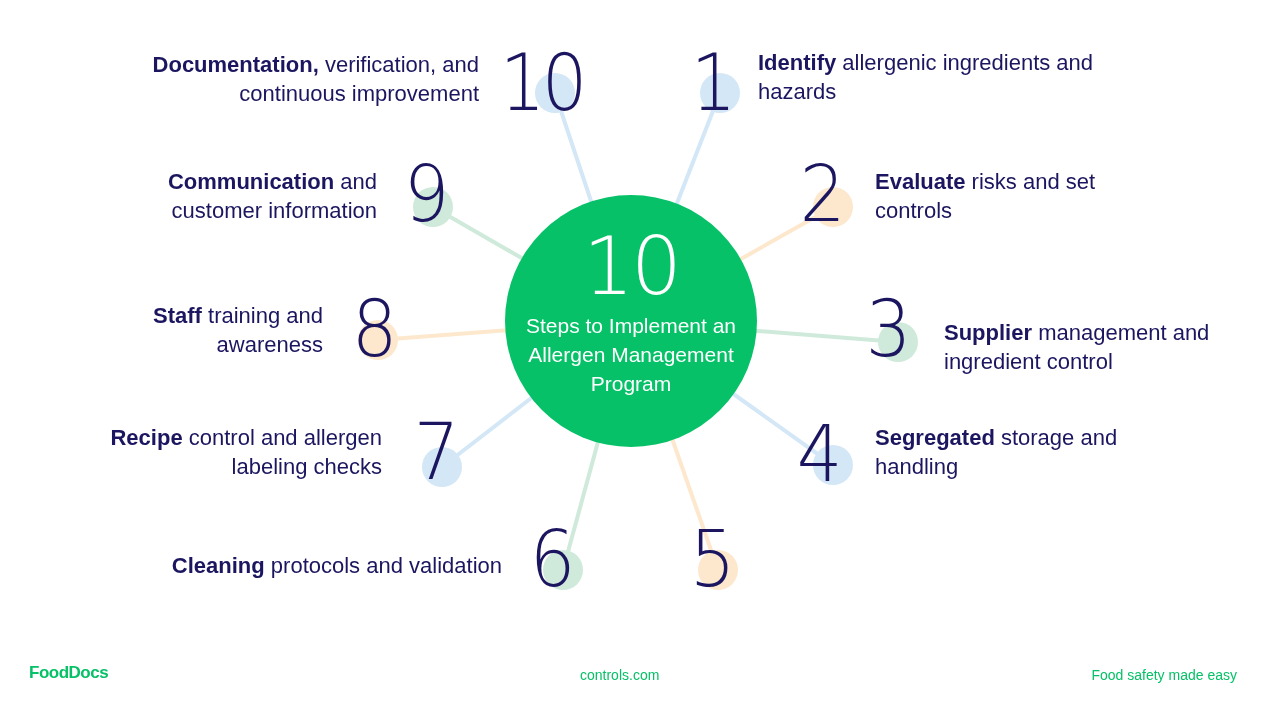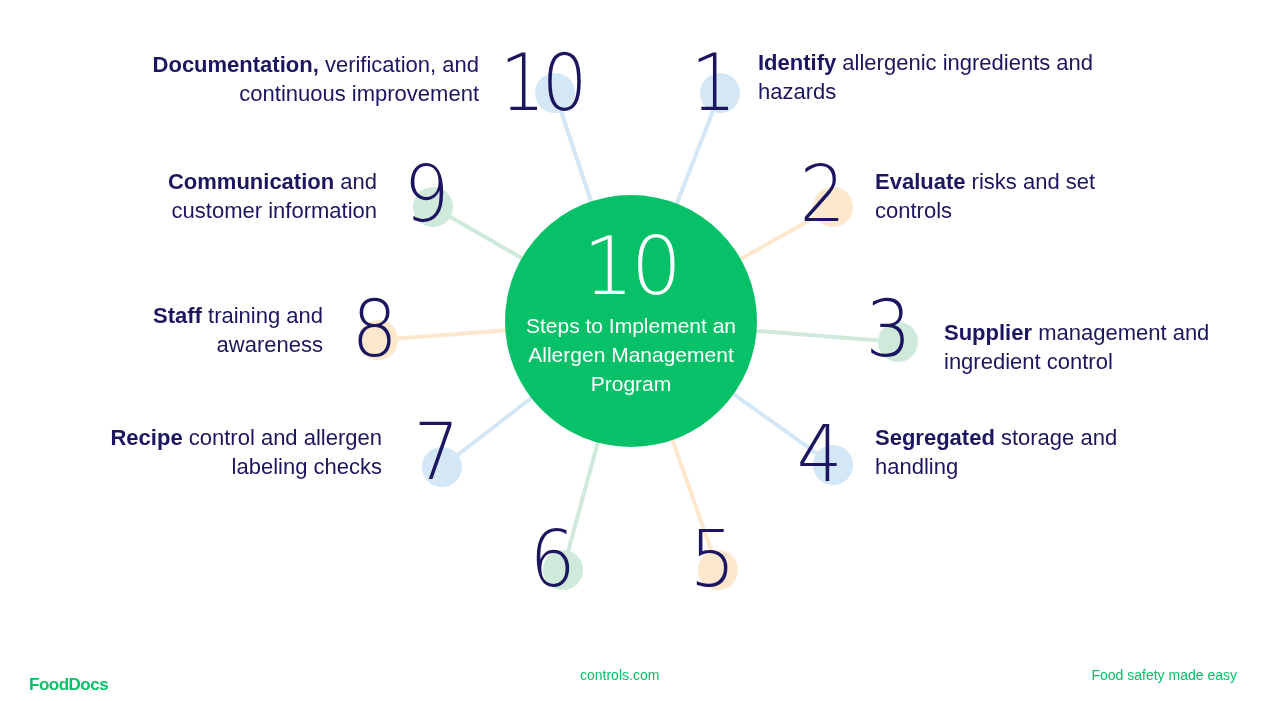--- a/index.html
+++ b/index.html
@@ -5,21 +5,21 @@
     html, body { margin: 0; padding: 0; background: #ffffff; }
     body { width: 1267px; height: 701px; position: relative; overflow: hidden; font-family: "Liberation Sans", "DejaVu Sans", sans-serif; }
     #diagram { position: absolute; left: 0; top: 0; width: 1267px; height: 701px; }
     .step-num { position: absolute; color: #1b165f; font-family: "DejaVu Sans", sans-serif; font-weight: 300; font-size: 78px; line-height: 78px; letter-spacing: -4px; transform: scaleX(0.92); }
     .step-text { position: absolute; color: #1b165f; font-size: 22px; line-height: 29px; }
     .step-text b { font-weight: 700; }
     .step-text.right-align { text-align: right; }
     .center-title { position: absolute; left: 505px; top: 195px; width: 252px; height: 252px; border-radius: 50%; display: flex; flex-direction: column; align-items: center; color: #ffffff; text-align: center; }
     .center-big { font-family: "DejaVu Sans", sans-serif; font-weight: 200; font-size: 80px; line-height: 80px; margin-top: 32px; letter-spacing: -3px; }
     .center-sub { font-size: 21px; line-height: 29px; margin-top: 4px; width: 230px; }
-    .footer-logo { position: absolute; left: 29px; top: 663px; color: #06c167; font-weight: 700; font-size: 17px; letter-spacing: -0.5px; margin-top: 12px; }
+    .footer-logo { position: absolute; left: 29px; top: 663px; color: #06c167; font-weight: 700; font-size: 17px; letter-spacing: -0.5px; }
     .footer-url { position: absolute; left: 580px; top: 667px; color: #06c167; font-size: 14px; }
     .footer-tagline { position: absolute; right: 30px; top: 667px; color: #06c167; font-size: 14px; }
   </style>
 </head>
 <body>
 
 <div id="diagram">
   <svg width="1267" height="701" style="position:absolute;left:0;top:0">
     <g stroke-width="4" stroke-linecap="round">
       <line x1="631" y1="321" x2="720" y2="93" stroke="#d4e7f6"></line>
@@ -69,20 +69,23 @@
   </div>
   <div class="step-text" style="left:875px;top:167px;width:270px">
     <b>Evaluate</b><span> risks and set controls</span>
   </div>
   <div class="step-text" style="left:944px;top:318px;width:280px">
     <b>Supplier</b><span> management and ingredient control</span>
   </div>
   <div class="step-text" style="left:875px;top:423px;width:300px">
     <b>Segregated</b><span> storage and handling</span>
   </div>
+  <div class="step-text right-align" style="left:100px;top:551px;width:402px">
+    <b>Cleaning</b><span> protocols and validation</span>
+  </div>
   <div class="step-text right-align" style="left:100px;top:423px;width:282px">
     <b>Recipe</b><span> control and allergen labeling checks</span>
   </div>
   <div class="step-text right-align" style="left:100px;top:301px;width:223px">
     <b>Staff</b><span> training and awareness</span>
   </div>
   <div class="step-text right-align" style="left:120px;top:50px;width:359px">
     <b>Documentation,</b><span> verification, and continuous improvement</span>
   </div>
   <div class="step-text right-align" style="left:100px;top:167px;width:277px">

